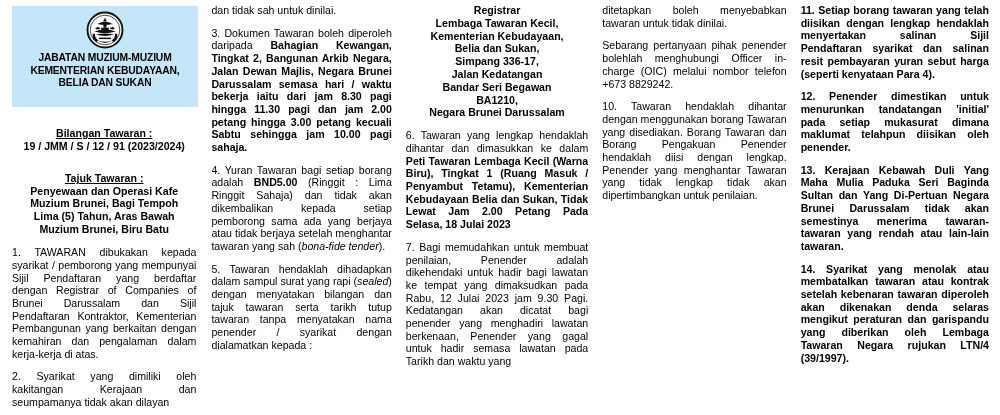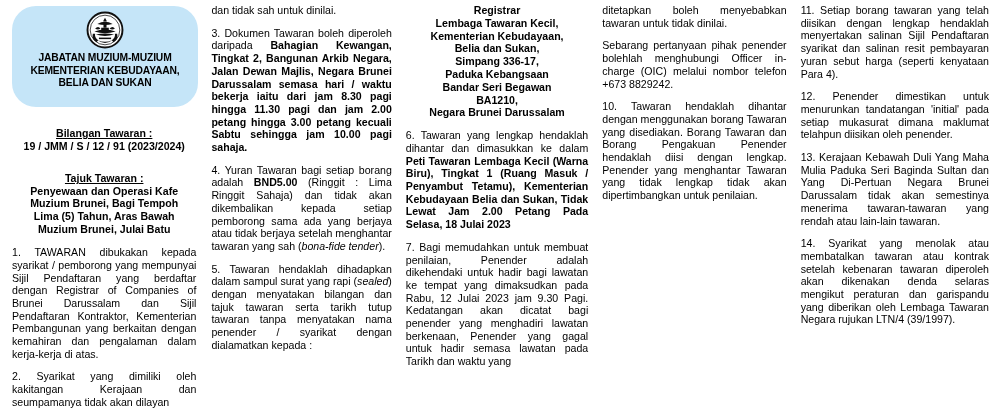--- a/index.html
+++ b/index.html
@@ -25,35 +25,34 @@
   }
   .col {
     box-sizing: border-box;
     height: 411px;
     overflow: hidden;
   }
   .col-1 { width: 202px; padding: 0 8px 0 8px; }
   .col-2 { width: 196px; padding: 0 7px; }
   .col-3 { width: 198px; padding: 0 7px; }
   .col-4 { width: 200px; padding: 0 7px; }
-  .col-5 { width: 204px; padding: 0 7px 0 7px; }
+  .col-5 { width: 204px; padding: 0 7px 0 7px; font-weight: bold; }
 
   
   .crest-box {
     background: #c5e5f8;
     width: 186px;
     height: 101px;
     margin: 2px 0 0 0;
     display: flex;
     flex-direction: column;
     align-items: center;
     justify-content: flex-start;
     padding-top: 5px;
     box-sizing: border-box;
-    border-radius: 24px;
   }
   .crest {
     width: 38px;
     height: 38px;
     margin-bottom: 3px;
   }
   .crest-title {
     font-size: 10.3px;
     font-weight: bold;
     line-height: 12.6px;
@@ -131,21 +130,21 @@
       <div>19 / JMM / S / 12 / 91 (2023/2024)</div>
     </div>
 
     <div class="gap-md"></div>
 
     <div class="center-block">
       <span class="label-ul">Tajuk Tawaran :</span>
       <div>Penyewaan dan Operasi Kafe</div>
       <div>Muzium Brunei, Bagi Tempoh</div>
       <div>Lima (5) Tahun, Aras Bawah</div>
-      <div>Muzium Brunei, Julai Batu</div>
+      <div>Muzium Brunei, Biru Batu</div>
     </div>
 
     <div class="gap-md"></div>
 
     <p class="body">1. TAWARAN dibukakan kepada syarikat / pemborong yang mempunyai Sijil Pendaftaran yang berdaftar dengan Registrar of Companies of Brunei Darussalam dan Sijil Pendaftaran Kontraktor, Kementerian Pembangunan yang berkaitan dengan kemahiran dan pengalaman dalam kerja-kerja di atas.</p>
     <p class="body">2. Syarikat yang dimiliki oleh kakitangan Kerajaan dan seumpamanya tidak akan dilayan</p>
   </div>
 
   <div class="col col-2">
     <p class="body">dan tidak sah untuk dinilai.</p>
@@ -163,21 +162,21 @@
     </p>
   </div>
 
   <div class="col col-3">
     <div class="addr">
       <div>Registrar</div>
       <div>Lembaga Tawaran Kecil,</div>
       <div>Kementerian Kebudayaan,</div>
       <div>Belia dan Sukan,</div>
       <div>Simpang 336-17,</div>
-      <div>Paduka Kebangsaan</div>
+      <div>Jalan Kedatangan</div>
       <div>Bandar Seri Begawan</div>
       <div>BA1210,</div>
       <div>Negara Brunei Darussalam</div>
     </div>
 
     <p class="body">
       <span>6. Tawaran yang lengkap hendaklah dihantar dan dimasukkan ke dalam </span><b>Peti Tawaran Lembaga Kecil (Warna Biru), Tingkat 1 (Ruang Masuk / Penyambut Tetamu), Kementerian Kebudayaan Belia dan Sukan, Tidak Lewat Jam 2.00 Petang Pada Selasa, 18 Julai 2023</b>
     </p>
 
     <p class="body">7. Bagi memudahkan untuk membuat penilaian, Penender adalah dikehendaki untuk hadir bagi lawatan ke tempat yang dimaksudkan pada Rabu, 12 Julai 2023 jam 9.30 Pagi. Kedatangan akan dicatat bagi penender yang menghadiri lawatan berkenaan, Penender yang gagal untuk hadir semasa lawatan pada Tarikh dan waktu yang</p>

